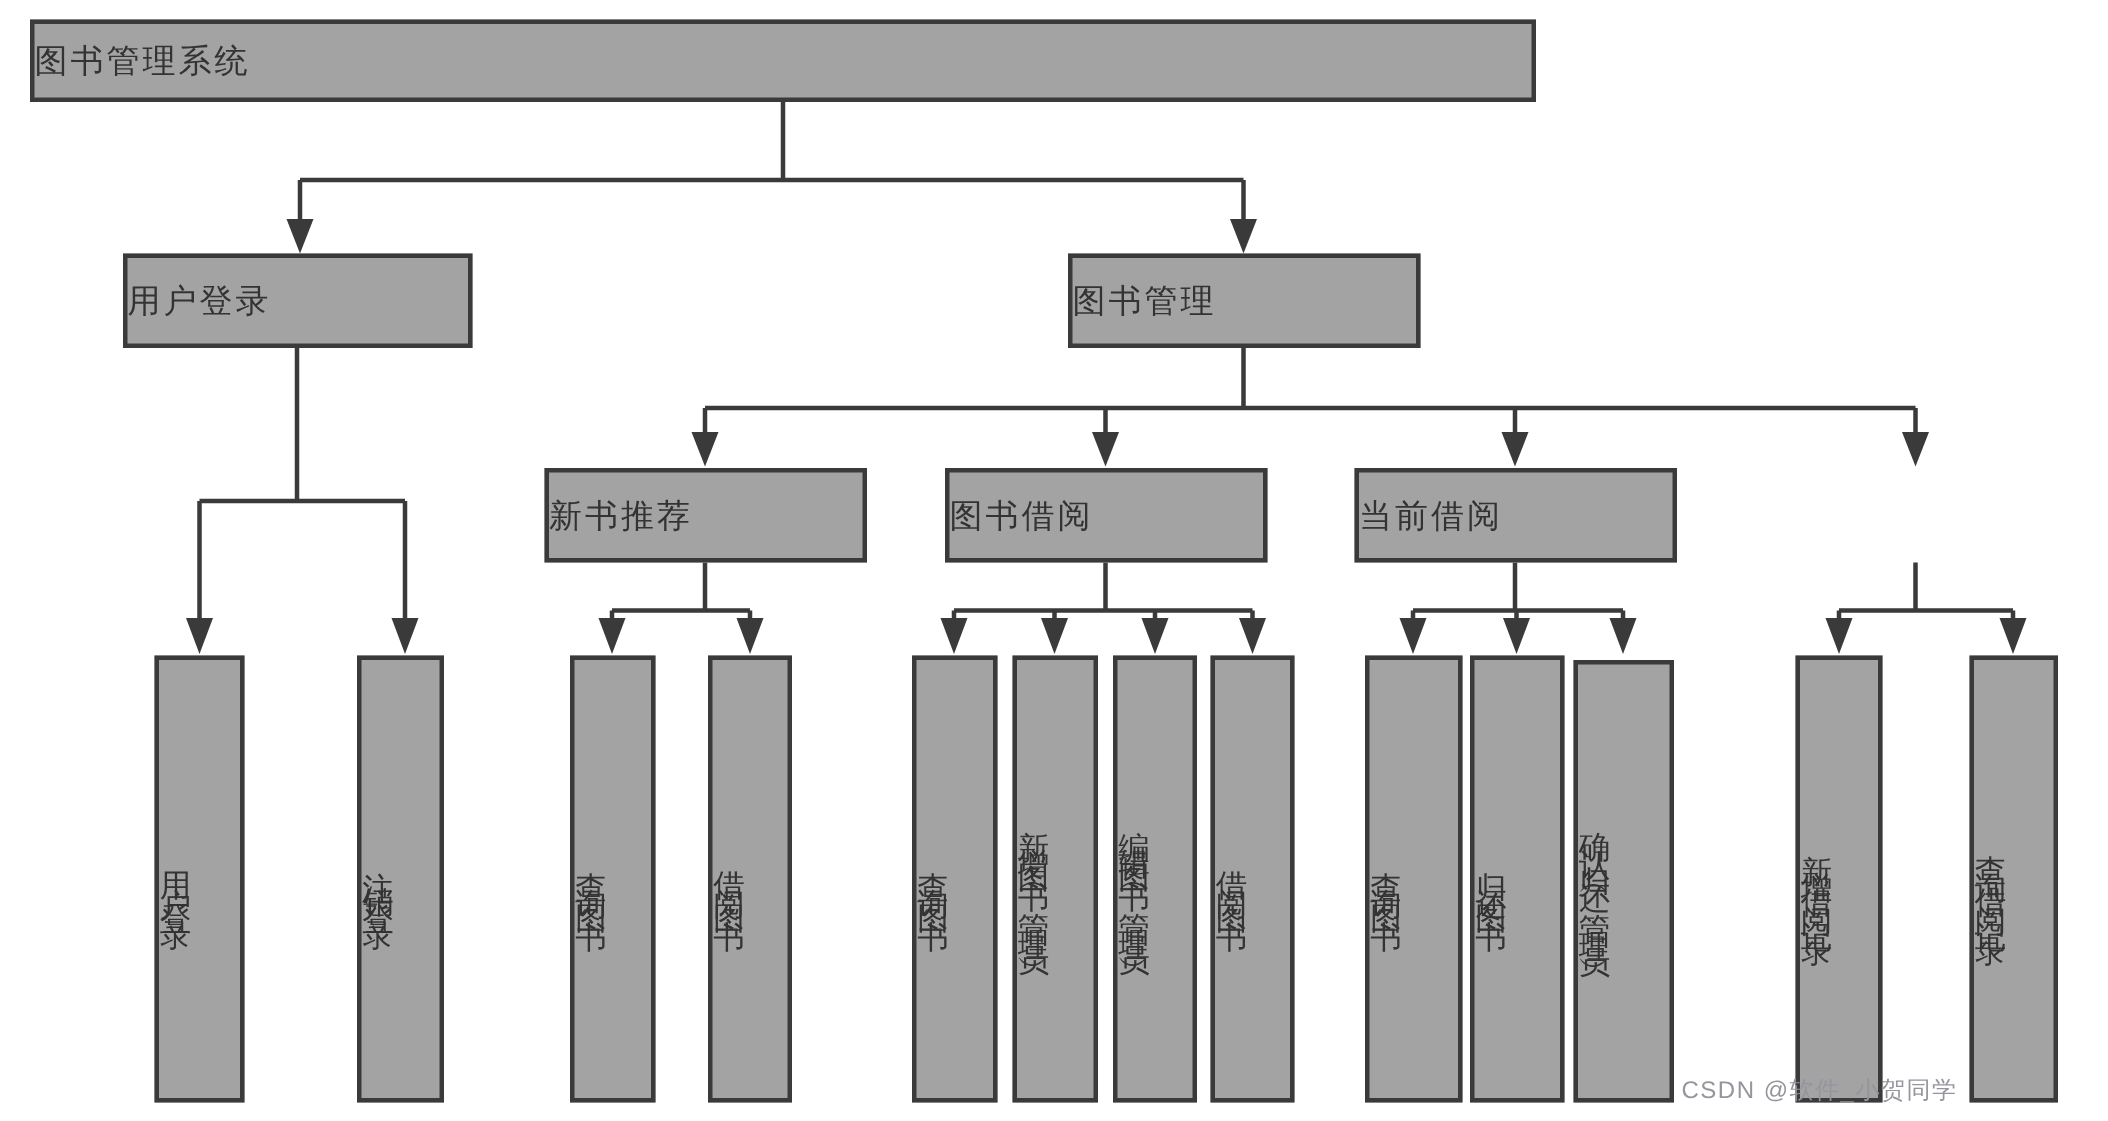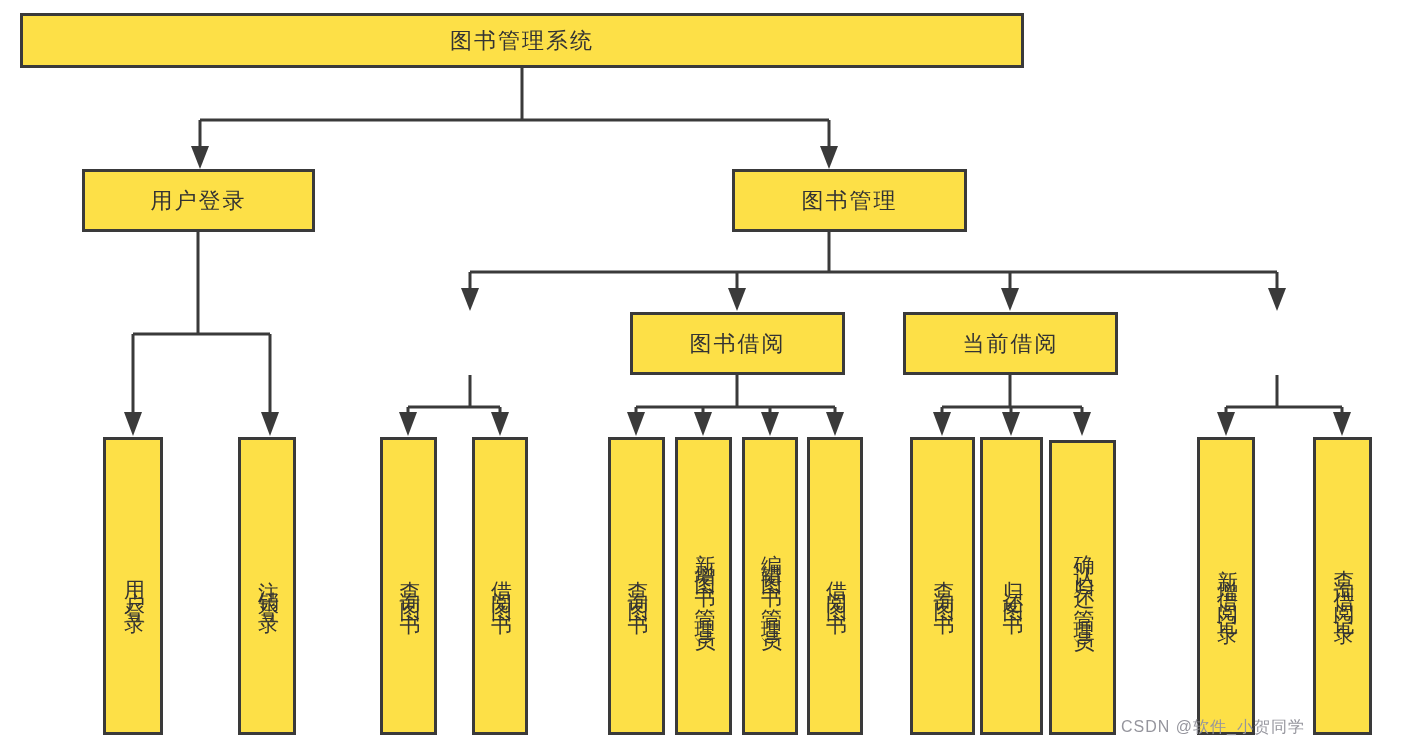--- a/index.html
+++ b/index.html
@@ -18,25 +18,23 @@
   }
   #connectors {
     position: absolute;
     left: 0; top: 0;
     width: 1405px; height: 747px;
   }
   .node {
     position: absolute;
     box-sizing: border-box;
     border: 3px solid #3a3a3a;
-    background: #fde047;
+    background: #a3a3a3;
     display: flex;
     align-items: center;
-    justify-content: center;
-    font-family: Liberation Mono, monospace;
   }
   .hbox span {
     font-size: 22px;
     letter-spacing: 2px;
     color: #333333;
     white-space: nowrap;
   }
   .vbox span {
     writing-mode: vertical-rl;
     text-orientation: mixed;
@@ -107,24 +105,27 @@
     </g>
   </svg>
 
   <div class="node hbox" style="left:20px; top:13px; width:1004px; height:55px;">
     <span>图书管理系统</span>
   </div>
 
   <div class="node hbox" style="left:82px; top:169px; width:233px; height:63px;">
     <span>用户登录</span>
   </div>
-  <div class="node hbox" style="left:712px; top:169px; width:235px; height:63px;margin-left:20px;">
+  <div class="node hbox" style="left:712px; top:169px; width:235px; height:63px;">
     <span>图书管理</span>
   </div>
 
+  <div class="node hbox" style="left:363px; top:312px; width:215px; height:63px;">
+    <span>新书推荐</span>
+  </div>
   <div class="node hbox" style="left:630px; top:312px; width:215px; height:63px;">
     <span>图书借阅</span>
   </div>
   <div class="node hbox" style="left:903px; top:312px; width:215px; height:63px;">
     <span>当前借阅</span>
   </div>
 
   <div class="node vbox" style="left:103px; top:437px; width:60px; height:298px;">
     <span>用户登录</span>
   </div>

